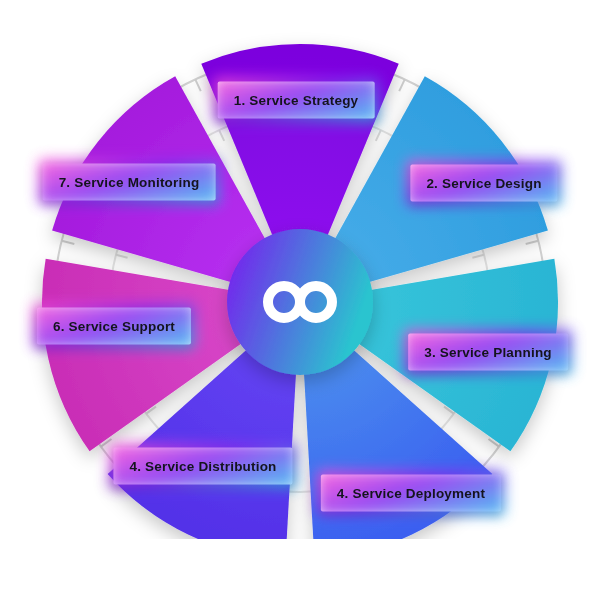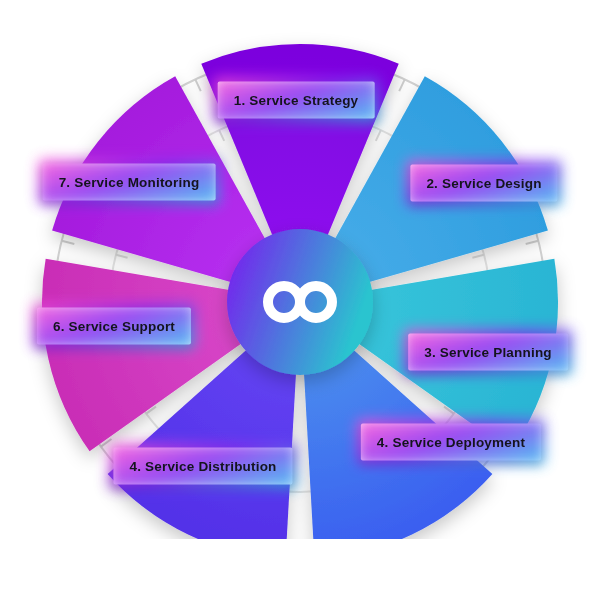--- a/index.html
+++ b/index.html
@@ -32,21 +32,21 @@
     inset:-4px;
     z-index:-1;
     border-radius:4px;
     background:linear-gradient(160deg,#ff4fd8 0%,#8a2bf0 45%,#2fb9f0 100%);
     filter:blur(7px);
     opacity:.85;
   }
   .lbl-0{left:296px;top:100px;}
   .lbl-1{left:484px;top:183px;}
   .lbl-2{left:488px;top:327px;margin-top:25px;}
-  .lbl-3{left:411px;top:442px;margin-left:40px;}
+  .lbl-3{left:411px;top:493px;}
   .lbl-4{left:203px;top:466px;}
   .lbl-5{left:114px;top:326px;}
   .lbl-6{left:129px;top:182px;}
 </style>
 </head>
 <body>
 
 <div class="stage">
   <svg id="wheel" width="600" height="600" viewBox="0 0 600 600">
       <defs>

